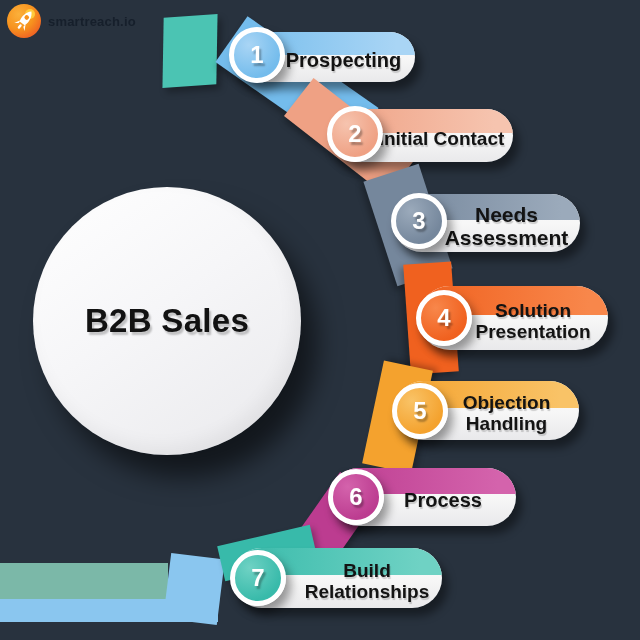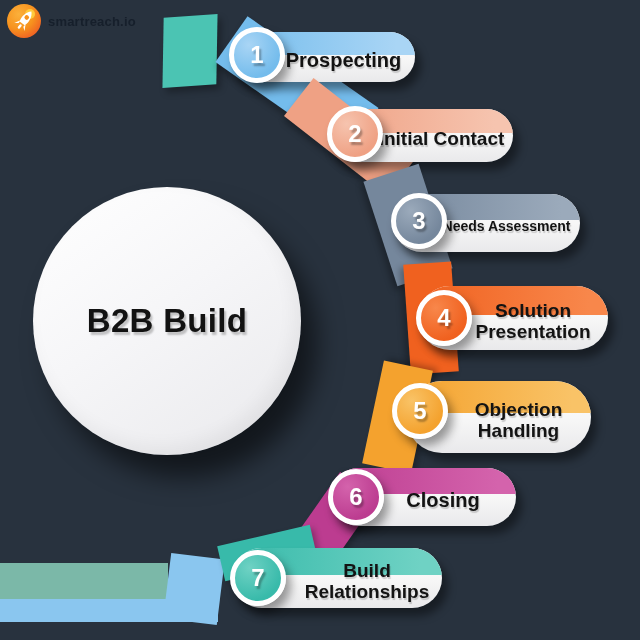--- a/index.html
+++ b/index.html
@@ -70,21 +70,21 @@
     <span class="brand">smartreach.io</span>
   </div>
 
   <div class="ribbon-piece shadowed" style="left: 163px; top: 16px; width: 54px; height: 70px; transform: rotate(-4deg) skewX(-5deg); z-index: 6; --c: #4BC4B3;"></div>
 
   <div class="ribbon-piece" style="left: 0px; top: 563px; width: 168px; height: 37px; z-index: 6; --c: #7BB8A8;"></div>
   <div class="ribbon-piece" style="left: 167px; top: 556px; width: 54px; height: 66px; transform: rotate(7deg); z-index: 6; --c: #8AC6EF;"></div>
   <div class="ribbon-piece" style="left: 0px; top: 599px; width: 218px; height: 23px; z-index: 6; --c: #8AC6EF;"></div>
 
   <div class="center-circle">
-    <div class="title">B2B Build</div>
+    <div class="title">B2B Sales</div>
   </div>
 
   <div class="step" style="z-index: 10; --c: #74BCEC; --cl: #A9D5F5;">
     <div class="fold" style="left:217px;top:57px;width:160px;height:56px;transform:rotate(35deg);"></div>
     <div class="pill" style="left:232px;top:32px;width:183px;height:50px;">
       <div class="stripe"></div>
       <div class="label" style="font-size:20px;">Prospecting</div>
     </div>
     <div class="num" style="left:229px;top:27px;">
       <span>1</span>
@@ -99,54 +99,54 @@
     </div>
     <div class="num" style="left:327px;top:106px;">
       <span>2</span>
     </div>
   </div>
 
   <div class="step" style="z-index: 12; --c: #75879C; --cl: #9BAABB;">
     <div class="fold" style="left:353px;top:196px;width:110px;height:58px;transform:rotate(72deg);"></div>
     <div class="pill" style="left:393px;top:194px;width:187px;height:58px;">
       <div class="stripe"></div>
-      <div class="label" style="font-size:14px;">Needs Assessment</div>
+      <div class="label" style="font-size:21px;">Needs Assessment</div>
     </div>
     <div class="num" style="left:391px;top:193px;">
       <span>3</span>
     </div>
   </div>
 
   <div class="step" style="z-index: 13; --c: #F0611F; --cl: #F8874B;">
     <div class="fold" style="left:376px;top:294px;width:110px;height:48px;transform:rotate(86deg);"></div>
     <div class="pill" style="left:418px;top:286px;width:190px;height:64px;justify-content:flex-end;">
       <div class="stripe"></div>
       <div class="label" style="font-size:19px;">Solution Presentation</div>
     </div>
     <div class="num" style="left:416px;top:290px;">
       <span>4</span>
     </div>
   </div>
 
   <div class="step" style="z-index: 14; --c: #F4A22E; --cl: #F9C367;">
     <div class="fold" style="left:345px;top:392px;width:105px;height:50px;transform:rotate(-78deg);"></div>
-    <div class="pill" style="left:406px;top:381px;width:185px;height:72px;">
+    <div class="pill" style="left:394px;top:381px;width:185px;height:59px;">
       <div class="stripe"></div>
       <div class="label" style="font-size:19px;">Objection Handling</div>
     </div>
     <div class="num" style="left:392px;top:383px;">
       <span>5</span>
     </div>
   </div>
 
   <div class="step" style="z-index: 15; --c: #BC3C90; --cl: #D463AC;">
     <div class="fold" style="left:296px;top:495px;width:80px;height:46px;transform:rotate(-55deg);"></div>
     <div class="pill" style="left:330px;top:468px;width:186px;height:58px;">
       <div class="stripe"></div>
-      <div class="label" style="font-size:20px;">Closing</div>
+      <div class="label" style="font-size:20px;">Process</div>
     </div>
     <div class="num" style="left:328px;top:469px;">
       <span>6</span>
     </div>
   </div>
 
   <div class="step" style="z-index: 16; --c: #38BAAA; --cl: #6FD2C4;">
     <div class="fold" style="left:220px;top:535px;width:95px;height:36px;transform:rotate(-13deg);"></div>
     <div class="pill" style="left:232px;top:548px;width:190px;height:60px;padding-left:20px;">
       <div class="stripe"></div>

